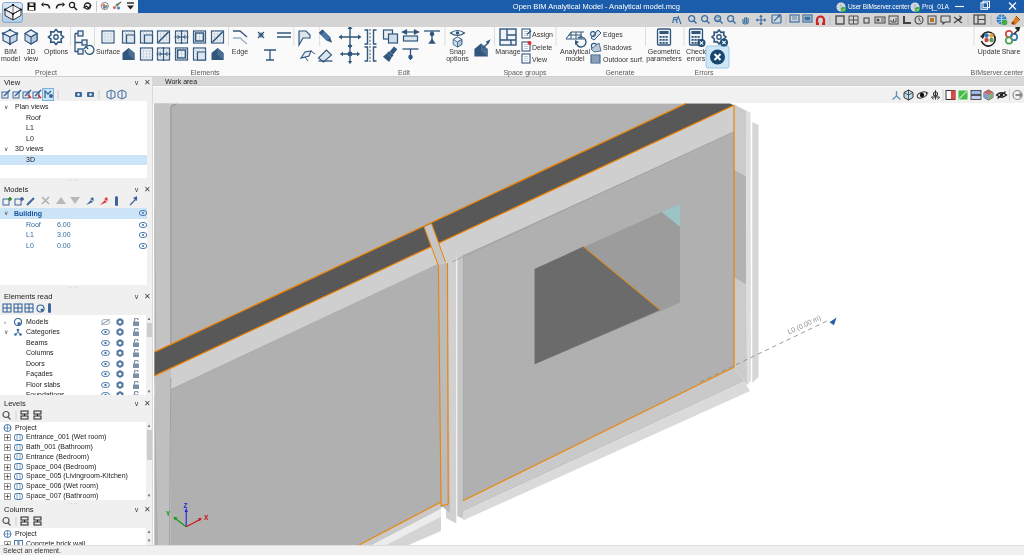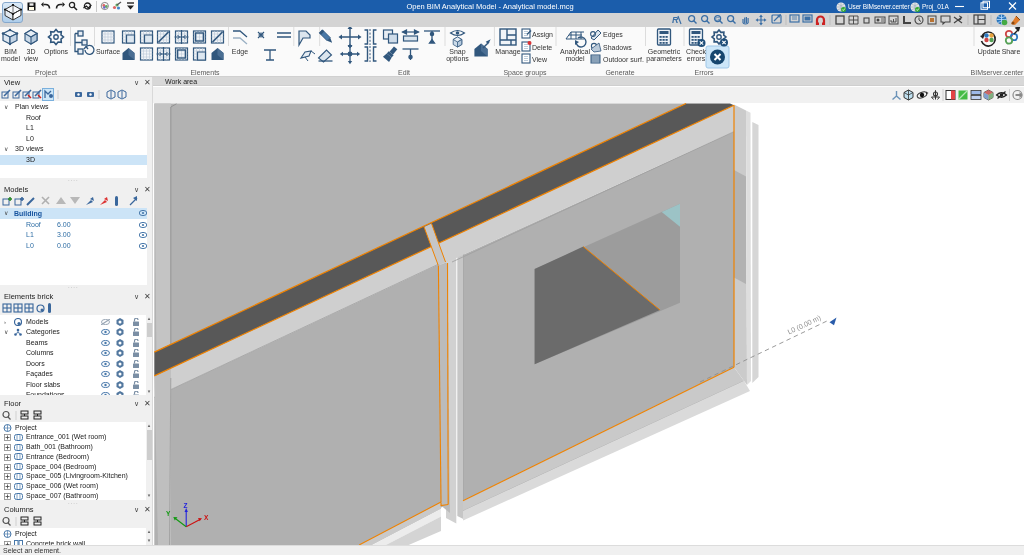--- a/index.html
+++ b/index.html
@@ -4,21 +4,21 @@
 <style>
 *{margin:0;padding:0;box-sizing:border-box}
 html,body{width:1024px;height:555px;overflow:hidden;font-family:"Liberation Sans",sans-serif;background:#fff}
 .abs{position:absolute}
 #page{position:relative;width:1024px;height:555px}
 
 #titlebar{left:0;top:0;width:1024px;height:13px;background:#1b5dab}
 #qat{left:0;top:0;width:138px;height:13px;background:#fafafa}
 #qatgray{left:0;top:13px;width:1024px;height:14px;background:#d4d4d4}
 #appbtn{left:2px;top:2px;width:21px;height:21px;background:linear-gradient(#dcebf8,#aecdea);border:1px solid #86a8cc;border-radius:3px;z-index:5}
-#title-text{left:300px;top:1px;width:380px;text-align:center;color:#fff;font-size:7.5px;line-height:11px}
+#title-text{left:300px;top:1px;width:380px;text-align:right;color:#fff;font-size:7.5px;line-height:11px}
 .tbr{position:absolute;top:1px;color:#fff;font-size:7.5px;line-height:11px}
 
 #ribbon{left:0;top:27px;width:1024px;height:50px;background:#fafafa;border-bottom:1px solid #d0d0d0}
 .rlabel{position:absolute;top:42px;font-size:7px;color:#5a5a5a;text-align:center;white-space:nowrap}
 .rtext{position:absolute;font-size:7px;color:#333;text-align:center;line-height:7.5px;white-space:nowrap}
 .stext{position:absolute;font-size:7px;color:#333;white-space:nowrap;line-height:8px}
 
 #panels{left:0;top:77px;width:153px;height:468px;background:#f0f0f0;border-right:1px solid #d9d9d9}
 .phead{position:absolute;left:0;width:152px;height:11px;background:#f0f0f0;font-size:7.5px;color:#222;line-height:11px}
 .phead span{position:absolute;left:4px}
@@ -757,21 +757,21 @@
 <div class="trow" style="top:163.5px;color:#2e6da4">
         <span style="position:absolute;left:26px">L0</span>
         <span style="position:absolute;left:57px">0.00</span>
         <svg style="position:absolute;left:139px;top:2px" width="8" height="6">
           <ellipse cx="4" cy="3" rx="3.8" ry="2.6" fill="none" stroke="#4878aa" stroke-width="1"></ellipse>
           <circle cx="4" cy="3" r="1.1" fill="#4878aa"></circle>
         </svg>
       </div>
 <div class="splitdots" style="top:208px">....</div>
 <div class="phead" style="top:214px">
-        <span>Elements brick</span>
+        <span>Elements read</span>
         <span class="phx" style="left:134px;font-size:7px">∨</span>
         <span class="phx" style="left:144px">✕</span>
       </div>
 <svg class="abs" style="left:0;top:225px" width="152" height="13">
 <g transform="translate(3,2)">
           <rect x="0" y="0" width="8" height="8" fill="none" stroke="#3a679c" stroke-width="1.1"></rect>
           <line x1="4" y1="0" x2="4" y2="8" stroke="#3a679c" stroke-width="1.1"></line>
           <line x1="0" y1="4" x2="8" y2="4" stroke="#3a679c" stroke-width="1.1"></line>
         </g>
 <g transform="translate(14,2)">
@@ -920,21 +920,21 @@
           <polygon points="4,0 7.5,2 7.5,6 4,8 0.5,6 0.5,2" fill="#53789f"></polygon>
           <circle cx="4" cy="4" r="1.5" fill="#fff"></circle>
         </svg>
         <svg style="position:absolute;left:132px;top:1.2px" width="8" height="8">
           <rect x="1" y="3.5" width="6" height="4.5" rx="0.5" fill="#7b8fa5"></rect>
           <path d="M2.5 3.5 L2.5 2 A1.7 1.7 0 0 1 6 2" fill="none" stroke="#7b8fa5" stroke-width="1.2"></path>
         </svg>
       </div>
 <div class="splitdots" style="top:318.5px">....</div>
 <div class="phead" style="top:321px">
-        <span>Floor</span>
+        <span>Levels</span>
         <span class="phx" style="left:134px;font-size:7px">∨</span>
         <span class="phx" style="left:144px">✕</span>
       </div>
 <svg class="abs" style="left:0;top:332px" width="152" height="13">
 <circle cx="6" cy="5.5" r="3" fill="none" stroke="#555" stroke-width="1.2"></circle>
         <line x1="8" y1="8" x2="10.5" y2="10.5" stroke="#555" stroke-width="1.2"></line>
 <line x1="16" y1="2" x2="16" y2="11" stroke="#d0d0d0"></line>
 <g transform="translate(21,2)">
           <rect x="0" y="0" width="7" height="3" fill="none" stroke="#222" stroke-width="1"></rect>
           <rect x="0" y="5" width="7" height="3" fill="none" stroke="#222" stroke-width="1"></rect>

